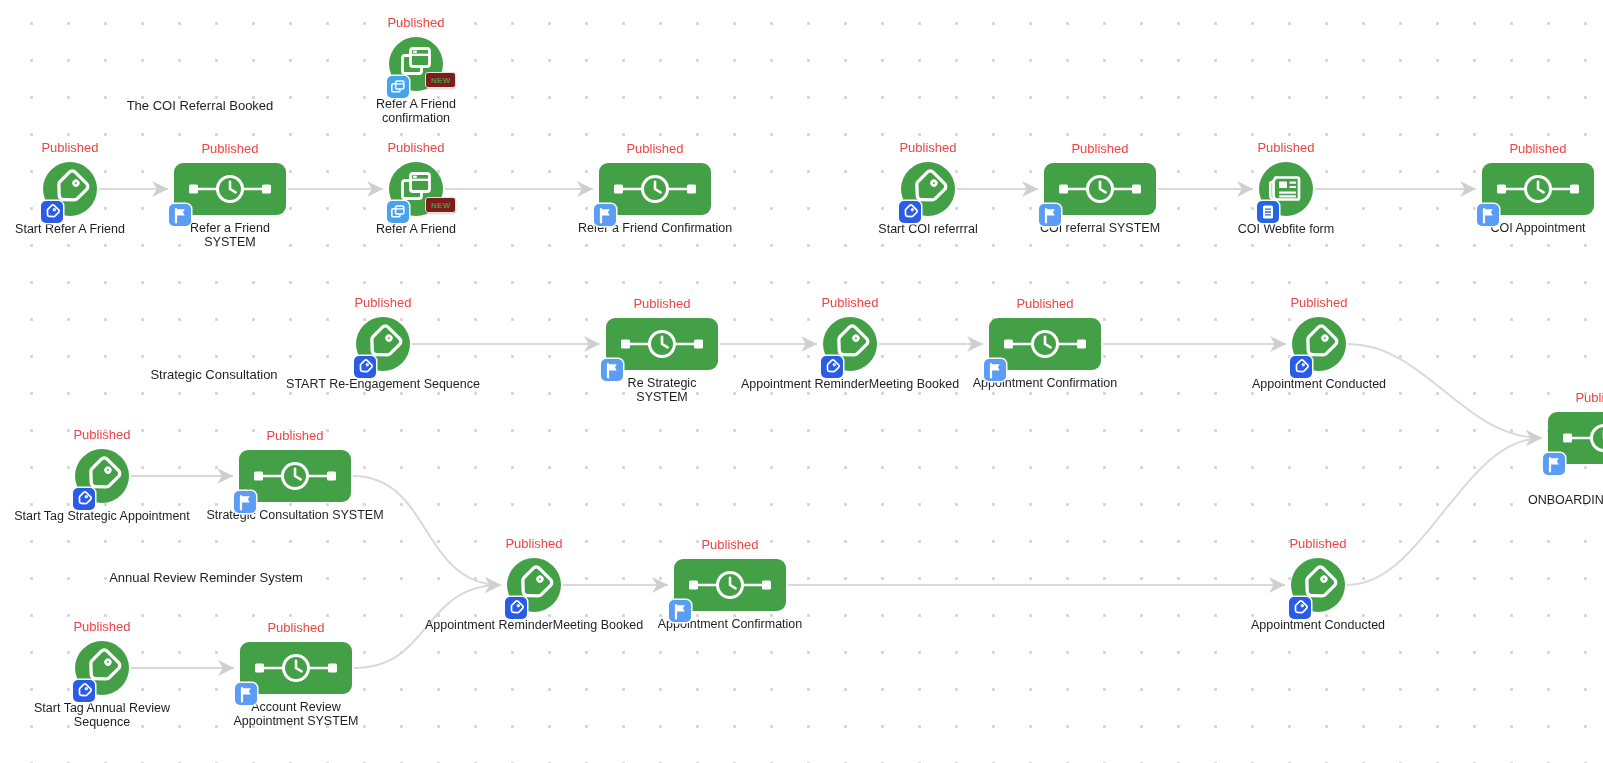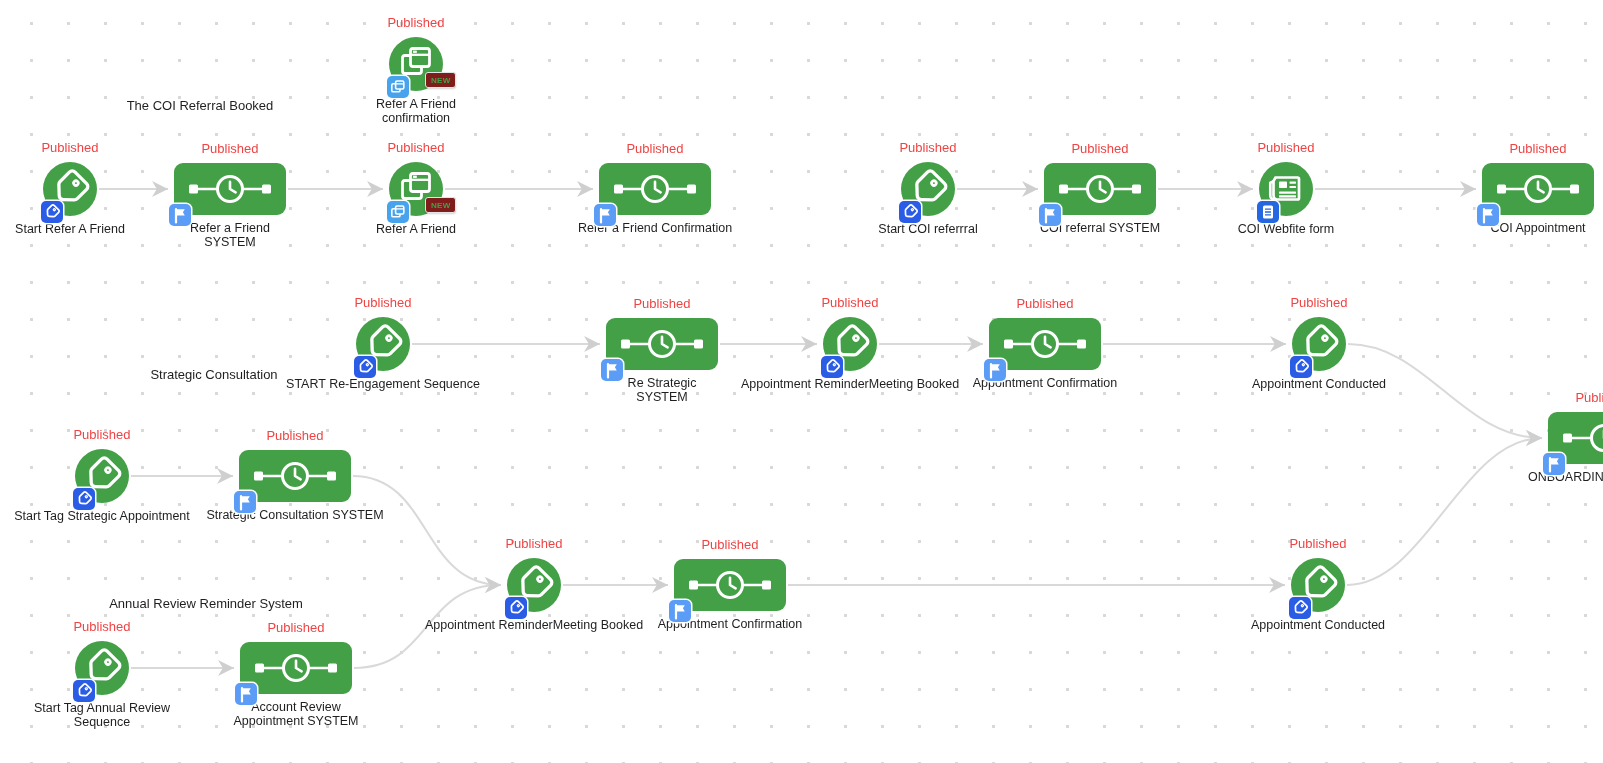--- a/index.html
+++ b/index.html
@@ -24,42 +24,42 @@
   .main-icon{position:absolute;inset:0;width:100%;height:100%;}
   .pub{
     position:absolute;bottom:calc(100% + 7px);left:50%;transform:translateX(-50%);
     font-size:13px;color:#ef4444;white-space:nowrap;
   }
   .node-label{
     position:absolute;top:calc(100% + 6px);left:50%;transform:translateX(-50%);
     font-size:12.5px;line-height:14px;color:#1f1f1f;
     white-space:pre;text-align:center;
   }
-  .node-label.clip-left{left:-20px;transform:none;text-align:left;}
+  .node-label.clip-left{left:-20px;transform:none;text-align:left;margin-top:23px;}
   .badge{
     position:absolute;width:22px;height:22px;border-radius:5px;
     box-shadow:0 0 0 1.5px #ffffff;z-index:4;
   }
   .badge svg{position:absolute;inset:0;width:100%;height:100%;}
   .node.tag .badge,.node.page .badge,.node.webform .badge{left:-2px;bottom:-7px;}
   .node.sequence .badge{left:-5px;bottom:-11px;}
   .new-badge{
     position:absolute;right:-13px;bottom:3px;z-index:5;
     background:#7f1d1d;color:#43a047;font-size:8px;font-weight:bold;
     letter-spacing:.3px;padding:2.5px 4.5px;border-radius:3px;
     border:1px solid #e4e4e4;box-shadow:0 1px 2px rgba(0,0,0,.18);
   }
 </style>
 </head>
 <body>
 
 <div id="canvas">
   <div class="section-label" style="left: 200px; top: 105px;">The COI Referral Booked</div>
   <div class="section-label" style="left: 190px; top: 374px; margin-left: 24px;">Strategic Consultation</div>
-  <div class="section-label" style="left: 206px; top: 603px; text-align: center;">Annual Review Reminder System</div>
+  <div class="section-label" style="left: 206px; top: 577px; text-align: center;">Annual Review Reminder System</div>
 <svg id="connector-layer" width="1603" height="763">
       <defs>
         <marker id="arw" markerWidth="11" markerHeight="10" refX="8" refY="4" orient="auto">
           <path d="M0 0 L8 4 L0 8 L2.4 4 Z" fill="#cfcfcf"></path>
         </marker>
       </defs>
       <path class="conn" d="M99 189L168 189" marker-end="url(#arw)"></path>
       <path class="conn" d="M288 189L383 189" marker-end="url(#arw)"></path>
       <path class="conn" d="M445 189L593 189" marker-end="url(#arw)"></path>
       <path class="conn" d="M957 189L1038 189" marker-end="url(#arw)"></path>

